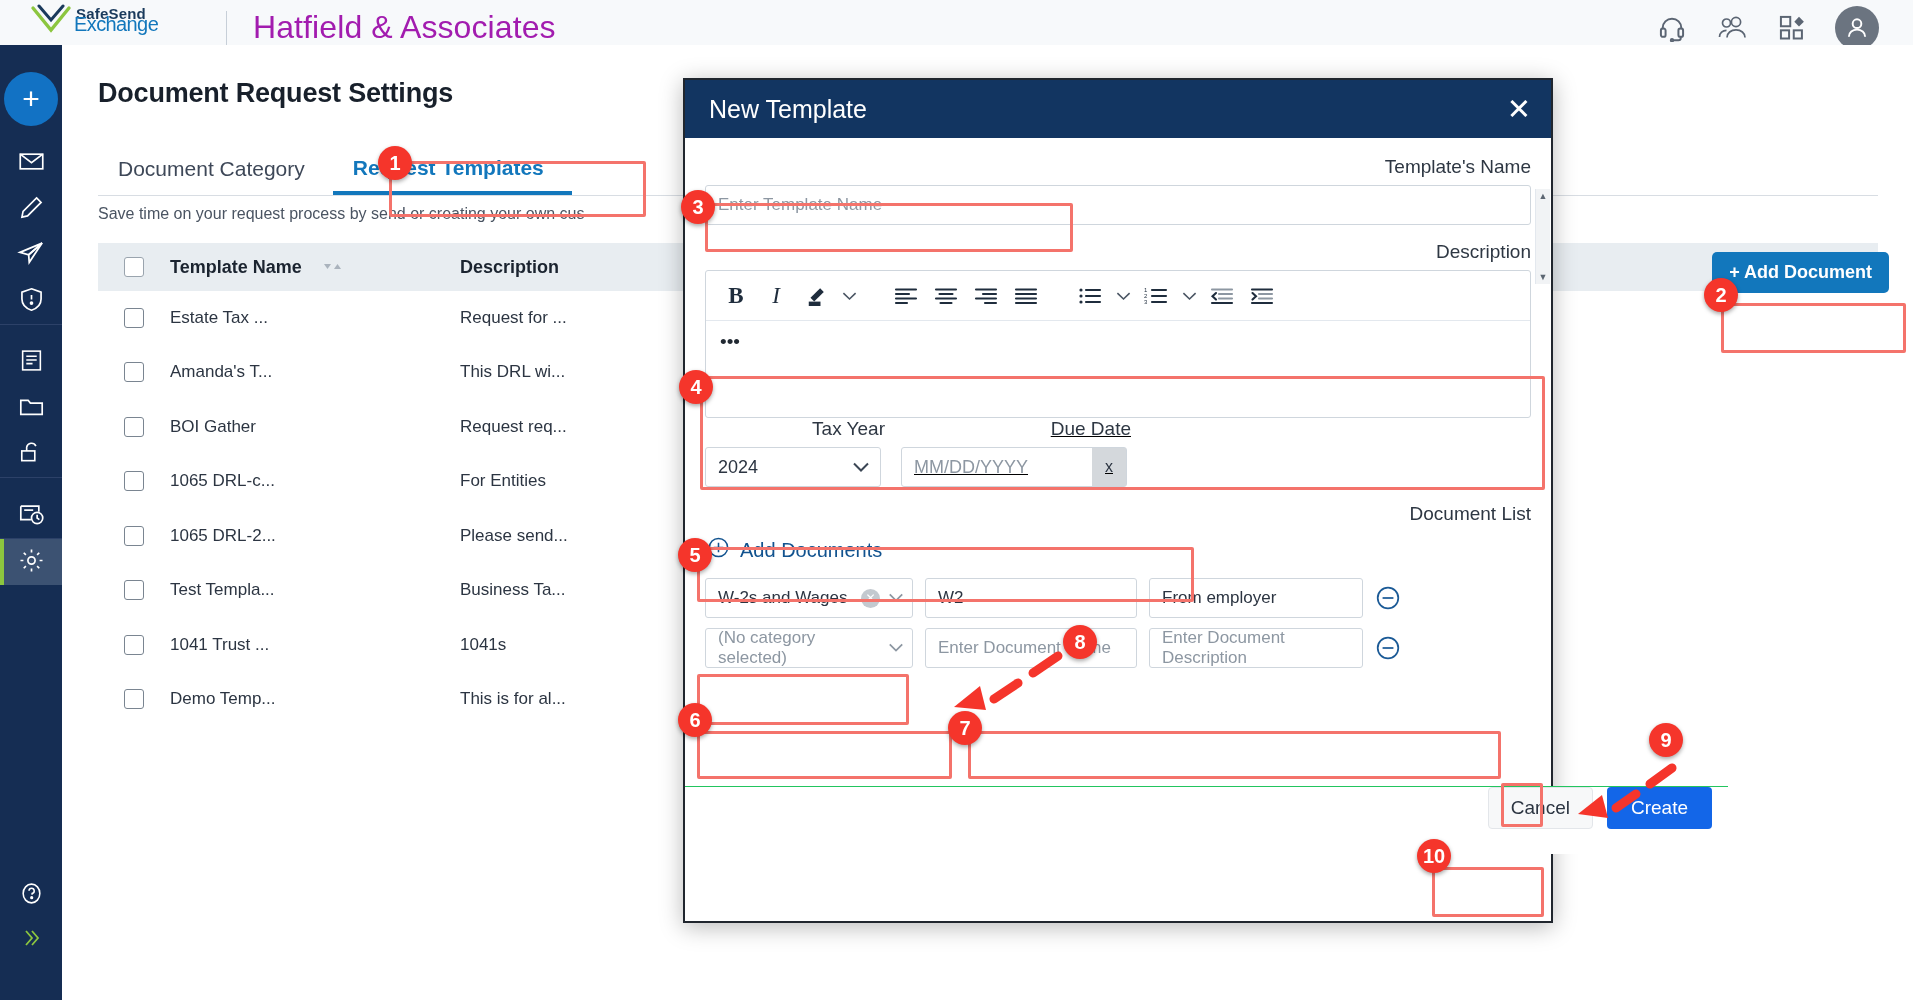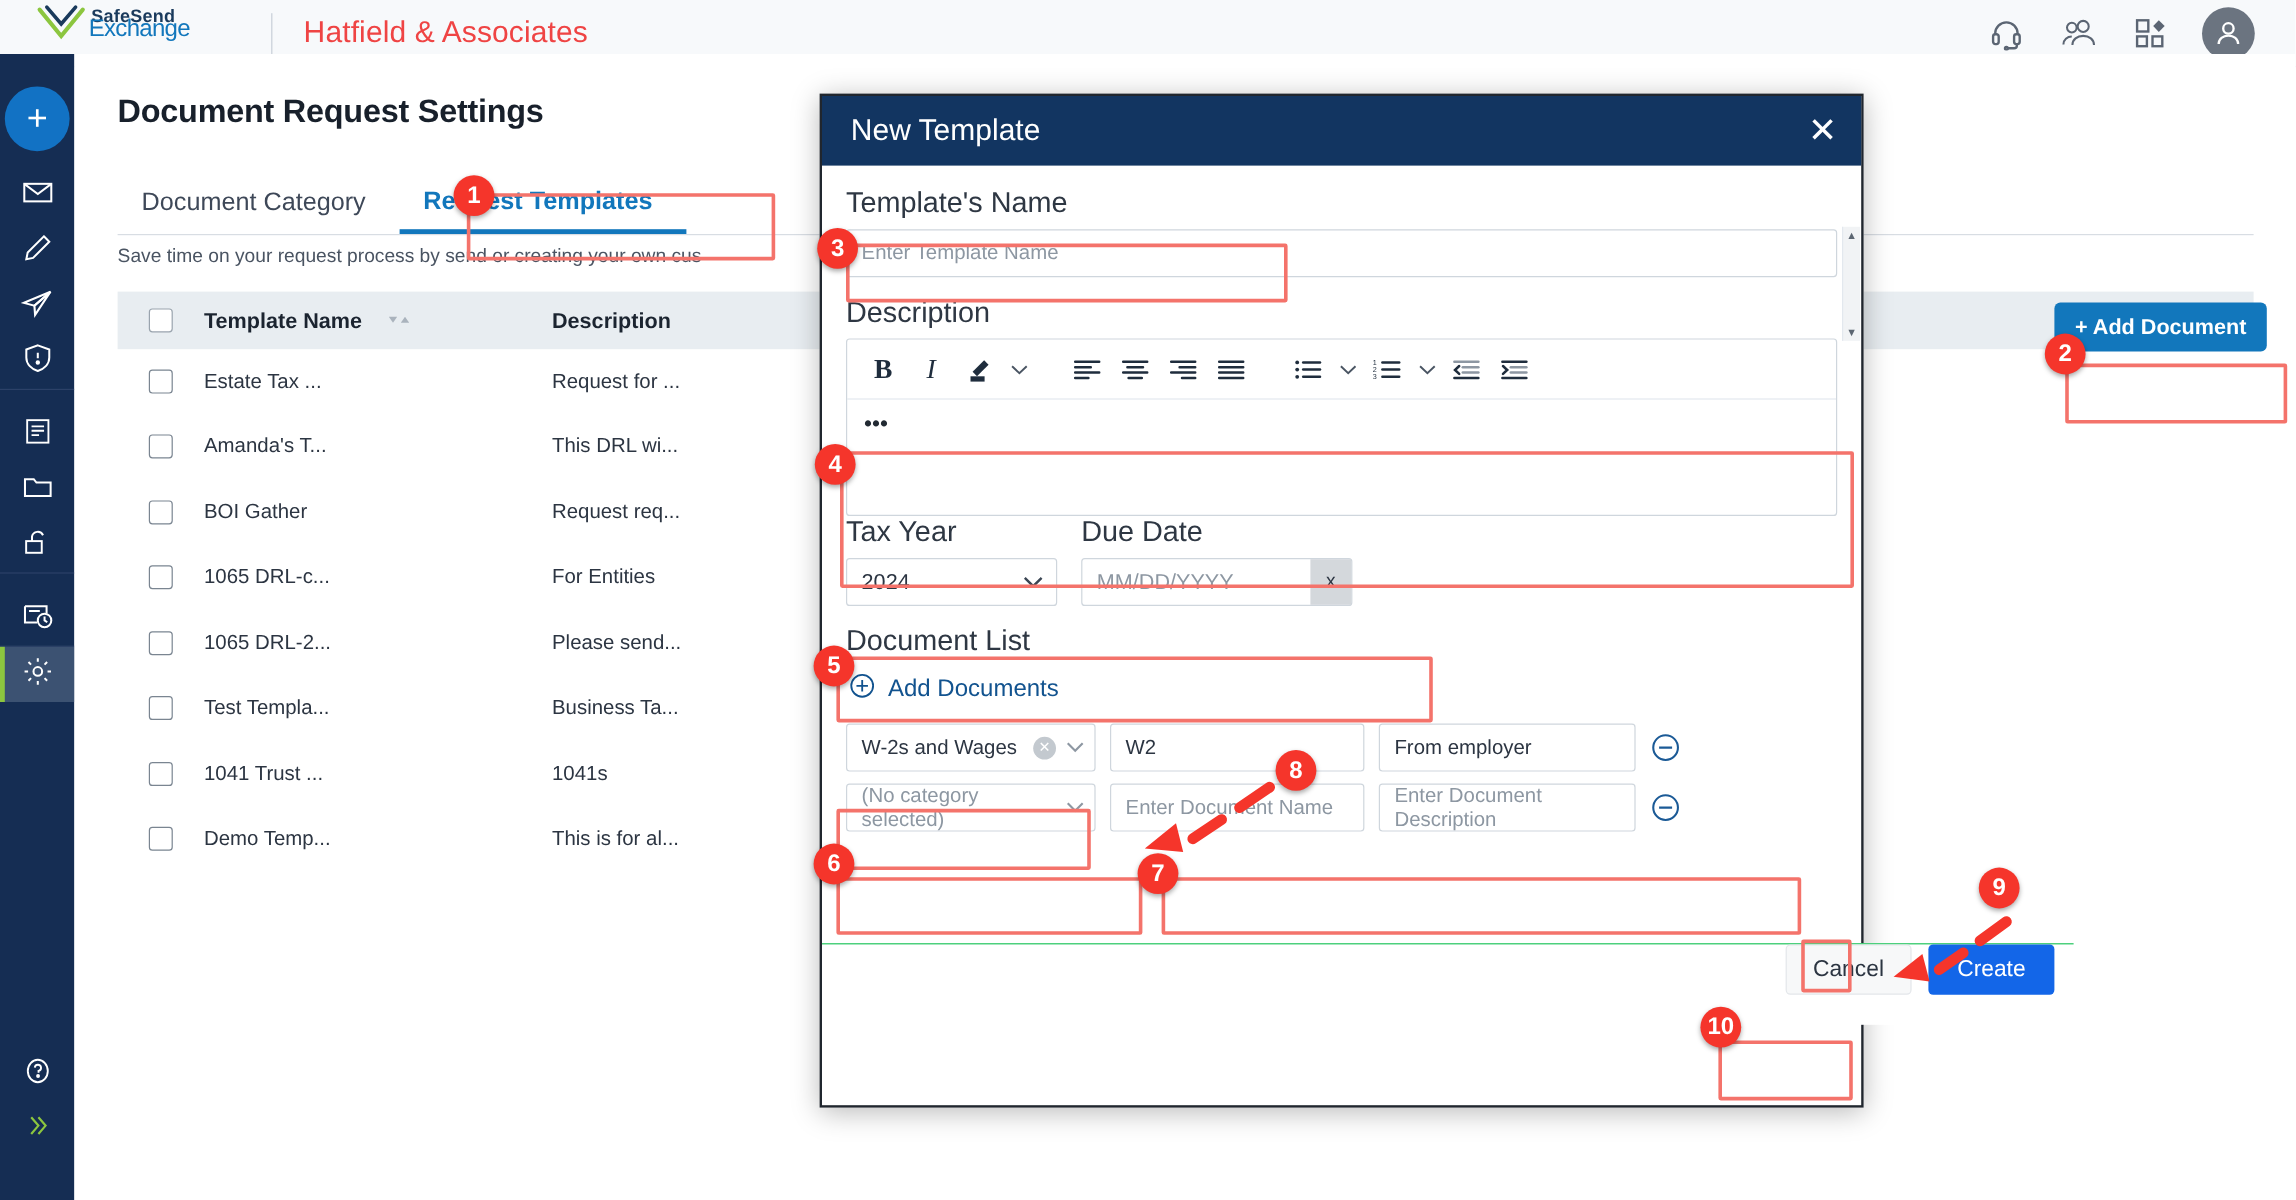--- a/index.html
+++ b/index.html
@@ -24,21 +24,21 @@
     font-size: 15px; font-weight: bold; color: #1a3a5c; letter-spacing: .2px;
   }
   .logo-exchange {
     position: absolute; left: 46px; top: 5px;
     font-size: 20px; font-weight: normal; color: #1277bc; letter-spacing: -.6px;
   }
   .logo-check { position: absolute; left: 2px; top: -4px; }
   .brand-divider {
     width: 1px; height: 34px; background: #c7cfd8; margin: 0 26px 0 28px;
   }
-  .brand-name { font-size: 25px; color: #ef4444; letter-spacing: .1px; }
+  .brand-name { font-size: 32px; color: #a21caf; letter-spacing: .1px; }
 
   .topbar-right {
     margin-left: auto; display: flex; align-items: center; gap: 26px;
     padding-right: 34px;
   }
   .ticon { width: 34px; height: 34px; display: flex; align-items: center; justify-content: center; color: #5b6573; }
   .avatar {
     width: 44px; height: 44px; border-radius: 50%;
     background: #6b7480; display: flex; align-items: center; justify-content: center;
   }
@@ -125,21 +125,21 @@
     padding: 0 20px 0 24px;
   }
   .modal-title { color: #fff; font-size: 25px; }
   .modal-close { margin-left: auto; color: #fff; font-size: 29px; line-height: 1; cursor: pointer; font-weight: 300;}
   .modal-body { padding: 18px 20px 0 20px; position: relative; height: 716px; }
   .modal-foot {
     position: absolute; left: 0; bottom: 0; width: 1043px; height: 68px;
     border-top: 1px solid #22c55e; display: flex; align-items: flex-start; justify-content: flex-end;
     gap: 14px; padding-right: 16px; background: #fff;
   }
-  .field-label { font-size: 24px; color: #2e3743; margin-bottom: 7px; }
+  .field-label { font-size: 19px; color: #2e3743; margin-bottom: 7px; text-align: right; }
   .txt-input {
     width: 100%; height: 40px; border: 1px solid #cfd6dd; border-radius: 3px;
     padding: 0 12px; font-size: 17px; color: #2c3542; outline: none;
     font-family: "Liberation Sans", sans-serif; background: #fff;
   }
   .txt-input::placeholder { color: #8d97a2; }
 
   
   .editor { border: 1px solid #cfd6dd; border-radius: 3px; }
   .editor-toolbar {
@@ -154,21 +154,21 @@
   }
   .editor-scroll {
     position: absolute; right: 1px; top: 51px; width: 15px; height: 95px;
     background: #f1f3f5; border-left: 1px solid #e3e8ee;
     display: flex; flex-direction: column; justify-content: space-between; align-items: center;
   }
   .sc-arrow { font-size: 9px; color: #5c6672; padding: 2px 0; }
 
   .two-col { display: flex; gap: 16px; }
   .col-year { width: 180px; }
-  .col-due { width: 230px; margin-left: 0; }
+  .col-due { width: 230px; margin-left: 0; text-decoration: underline; }
   .sel-box {
     width: 176px; height: 40px; border: 1px solid #cfd6dd; border-radius: 3px; background: #fff;
     display: flex; align-items: center; padding: 0 10px 0 12px; font-size: 18px; color: #2c3542;
   }
   .sel-chev { margin-left: auto; color: #3b4654; }
   .date-box {
     width: 226px; height: 40px; border: 1px solid #cfd6dd; border-radius: 3px;
     display: flex; align-items: center; background: #fff;
   }
   .date-ph { flex: 1; padding-left: 12px; font-size: 18px; color: #8d97a2; }

